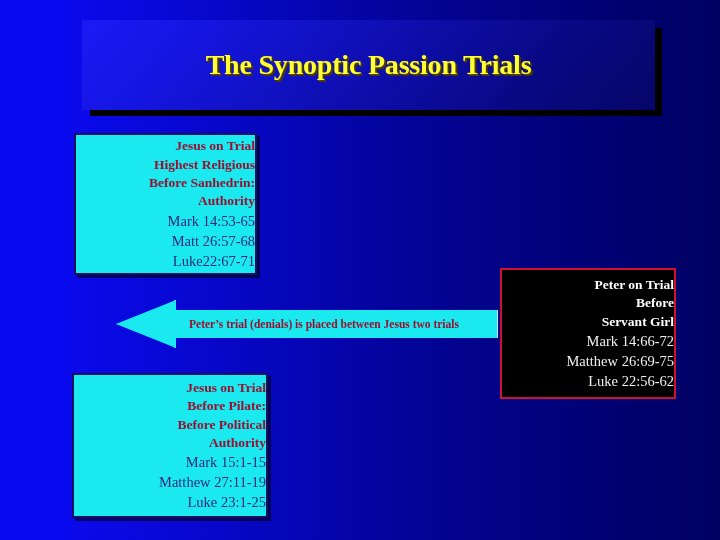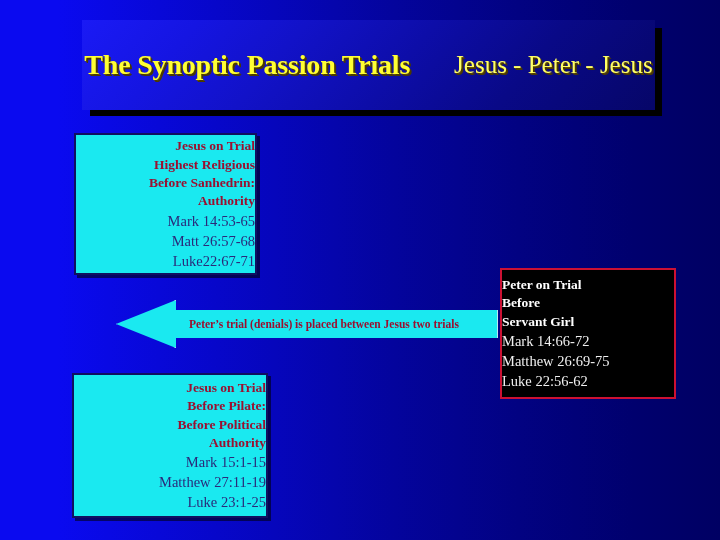--- a/index.html
+++ b/index.html
@@ -119,21 +119,21 @@
     position: absolute;
     left: 500px;
     top: 268px;
     width: 176px;
     height: 131px;
     background: #000000;
     border: 2px solid #cc1133;
     box-sizing: border-box;
     display: flex;
     flex-direction: column;
-    align-items: flex-start;
+    align-items: flex-end;
     justify-content: center;
   }
   .peter-hdr {
     color: #ffffff;
     font-size: 13.5px;
     font-weight: bold;
     line-height: 1.38;
     white-space: nowrap;
   }
   .peter-ref {
@@ -179,21 +179,20 @@
   }
 </style>
 </head>
 <body>
 
 <div id="slide">
 
   <div id="title-shadow"></div>
   <div id="title-box">
     <div class="title-line1">The Synoptic Passion Trials</div>
-    <div class="title-line2">Jesus - Peter - Jesus</div>
   </div>
 
   <div class="cyan-box" id="box-sanhedrin">
     <div class="hdr-line">Jesus on Trial</div>
     <div class="hdr-line">Highest Religious</div>
     <div class="hdr-line">Before Sanhedrin:</div>
     <div class="hdr-line">Authority</div>
     <div class="ref-line">Mark 14:53-65</div>
     <div class="ref-line">Matt 26:57-68</div>
     <div class="ref-line">Luke22:67-71</div>

